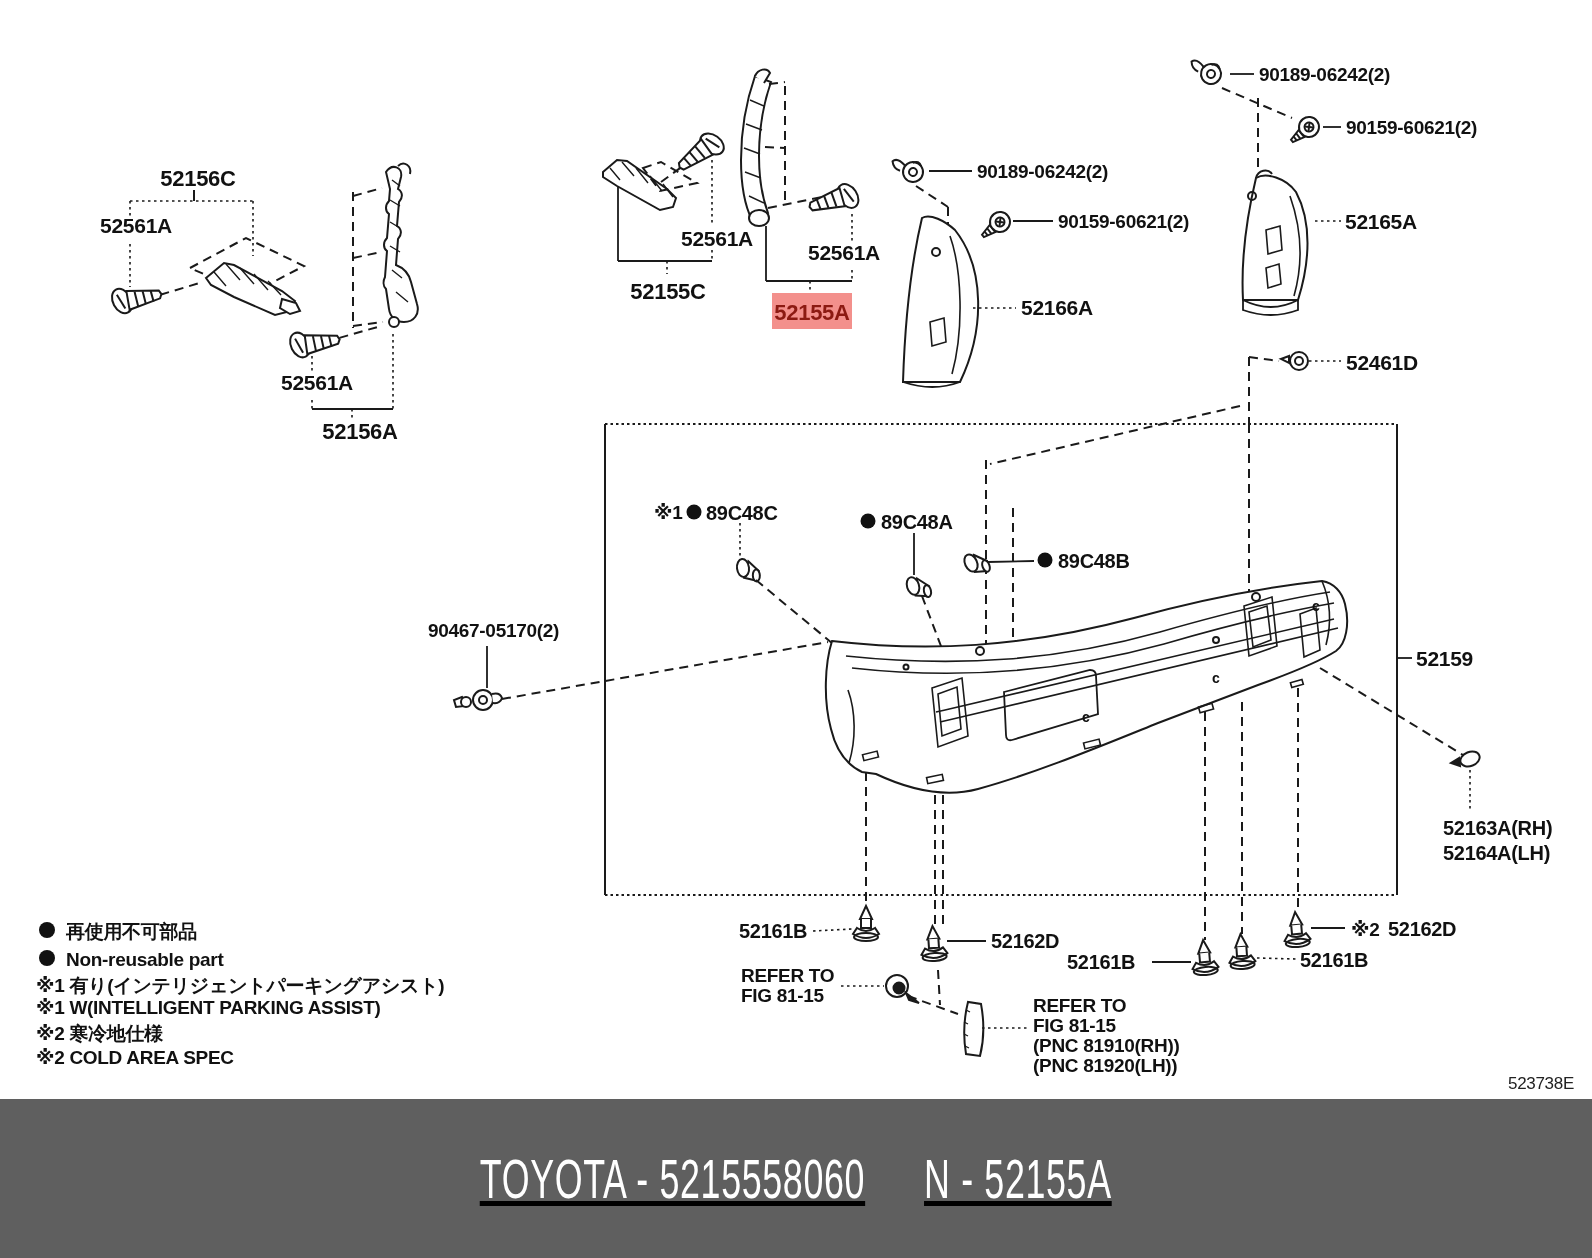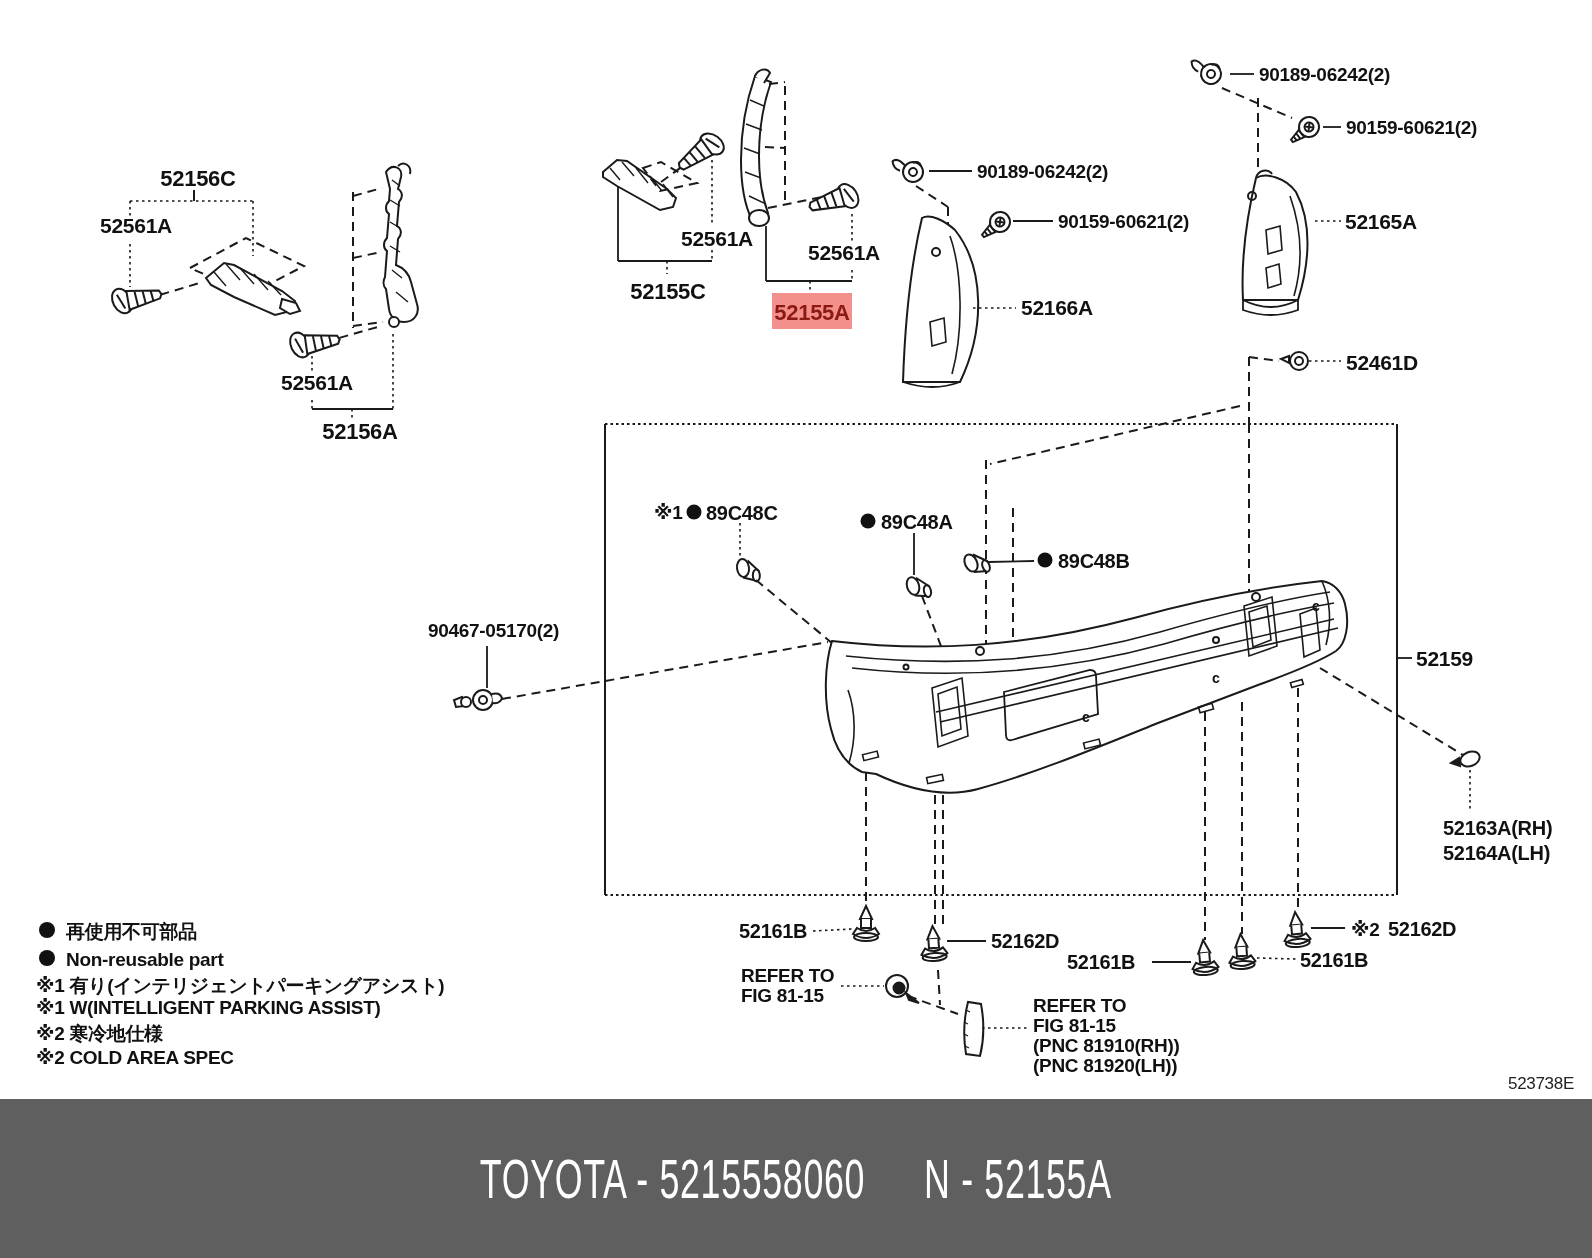--- a/index.html
+++ b/index.html
@@ -328,20 +328,20 @@
     <text class="lbl s19" x="66" y="966">Non-reusable part</text>
     <text class="lbl s19" x="36" y="992">※1 有り(インテリジェントパーキングアシスト)</text>
     <text class="lbl s19" x="36" y="1014">※1 W(INTELLIGENT PARKING ASSIST)</text>
     <text class="lbl s19" x="36" y="1040">※2 寒冷地仕様</text>
     <text class="lbl s19" x="36" y="1064">※2 COLD AREA SPEC</text>
   </g>
 
   <text class="lbl s17" x="1508" y="1089" style="font-weight:normal;fill:#222">523738E</text>
 </svg>
 
-<div id="footerbar" style="background: rgb(95, 95, 95);">
+<div id="footerbar" style="background: rgb(95, 95, 95); text-decoration: underline;">
   <div id="footer-text">
     <span>TOYOTA - 5215558060</span>
     <span>N - 52155A</span>
   </div>
 </div>
 
 </div>
 
 </body></html>

